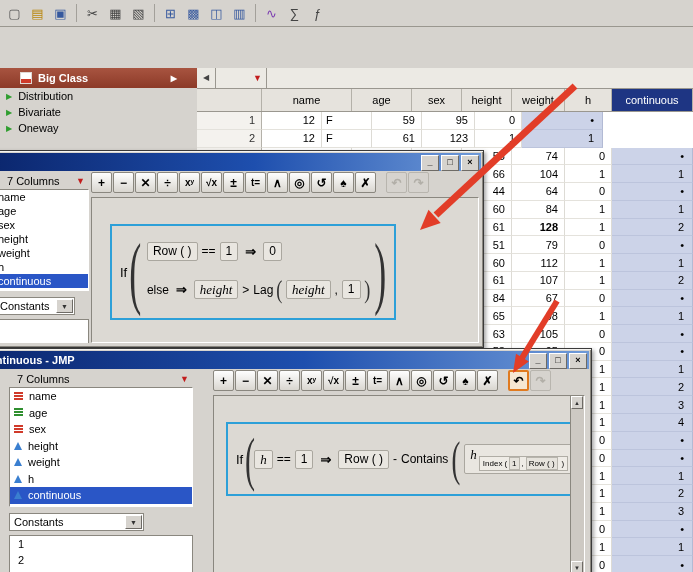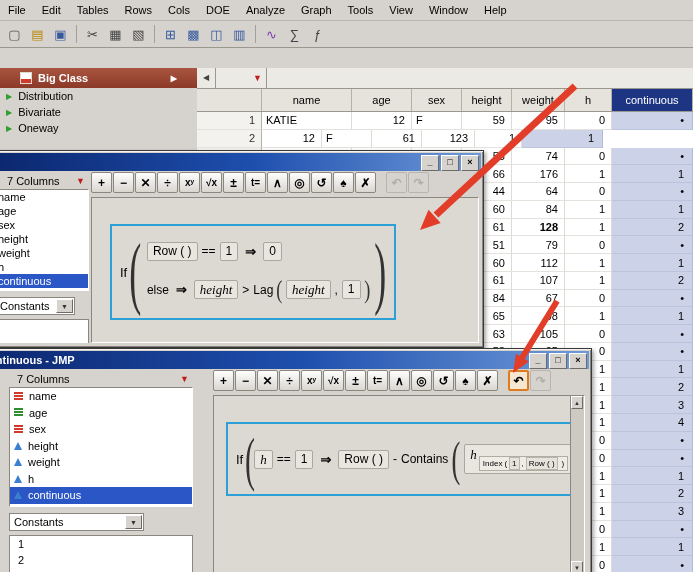--- a/index.html
+++ b/index.html
@@ -137,34 +137,20 @@
           color:#333;box-sizing:border-box;}
   .vs-up{top:0;} .vs-down{bottom:0;}
   .arrows{position:absolute;left:0;top:0;z-index:30;pointer-events:none;}
 </style>
 </head>
 <body>
 
 <div class="screen">
 
   <div>
-    <div class="menubar" id="menu-bar">
-        <span class="menu-item">File</span>
-        <span class="menu-item">Edit</span>
-        <span class="menu-item">Tables</span>
-        <span class="menu-item">Rows</span>
-        <span class="menu-item">Cols</span>
-        <span class="menu-item">DOE</span>
-        <span class="menu-item">Analyze</span>
-        <span class="menu-item">Graph</span>
-        <span class="menu-item">Tools</span>
-        <span class="menu-item">View</span>
-        <span class="menu-item">Window</span>
-        <span class="menu-item">Help</span>
-      </div>
     <div class="toolbar" id="main-toolbar">
         <span class="tool-icon" style="color: rgb(85, 85, 85);">▢</span>
         <span class="tool-icon" style="color: rgb(184, 134, 11);">▤</span>
         <span class="tool-icon" style="color: rgb(53, 88, 158);">▣</span>
         <span class="tsep"></span>
         <span class="tool-icon" style="color: rgb(68, 68, 68);">✂</span>
         <span class="tool-icon" style="color: rgb(68, 68, 68);">▦</span>
         <span class="tool-icon" style="color: rgb(68, 68, 68);">▧</span>
         <span class="tsep"></span>
         <span class="tool-icon" style="color: rgb(53, 88, 158);">⊞</span>
@@ -213,21 +199,20 @@
           <div class="hcell" style="width: 60px;">age</div>
           <div class="hcell" style="width: 50px;">sex</div>
           <div class="hcell" style="width: 50px;">height</div>
           <div class="hcell" style="width: 53px;">weight</div>
           <div class="hcell" style="width: 47px;">h</div>
           <div class="hcell sel" style="width: 81px;">continuous</div>
         </div>
       <div id="t-body">
           <div class="trow">
             <div class="tcell rownum" style="width: 65px;">1</div>
-            <div class="tcell txt" style="width: 90px;">KATIE</div>
             <div class="tcell num" style="width: 60px;">12</div>
             <div class="tcell txt" style="width: 50px;">F</div>
             <div class="tcell num" style="width: 50px;">59</div>
             <div class="tcell num" style="width: 53px;">95</div>
             <div class="tcell num" style="width: 47px;">0</div>
             <div class="tcell num ccell" style="width: 81px;">•</div>
           </div>
           <div class="trow">
             <div class="tcell rownum" style="width: 65px;">2</div>
             <div class="tcell num" style="width: 60px;">12</div>
@@ -246,21 +231,21 @@
             <div class="tcell num" style="width: 53px;">74</div>
             <div class="tcell num" style="width: 47px;">0</div>
             <div class="tcell num ccell" style="width: 81px;">•</div>
           </div>
           <div class="trow">
             <div class="tcell rownum" style="width: 65px;">4</div>
             <div class="tcell txt" style="width: 90px;">JACLYN</div>
             <div class="tcell num" style="width: 60px;">12</div>
             <div class="tcell txt" style="width: 50px;">F</div>
             <div class="tcell num" style="width: 50px;">66</div>
-            <div class="tcell num" style="width: 53px;">176</div>
+            <div class="tcell num" style="width: 53px;">104</div>
             <div class="tcell num" style="width: 47px;">1</div>
             <div class="tcell num ccell" style="width: 81px;">1</div>
           </div>
           <div class="trow">
             <div class="tcell rownum" style="width: 65px;">5</div>
             <div class="tcell txt" style="width: 90px;">LILLIE</div>
             <div class="tcell num" style="width: 60px;">12</div>
             <div class="tcell txt" style="width: 50px;">F</div>
             <div class="tcell num" style="width: 50px;">44</div>
             <div class="tcell num" style="width: 53px;">64</div>

